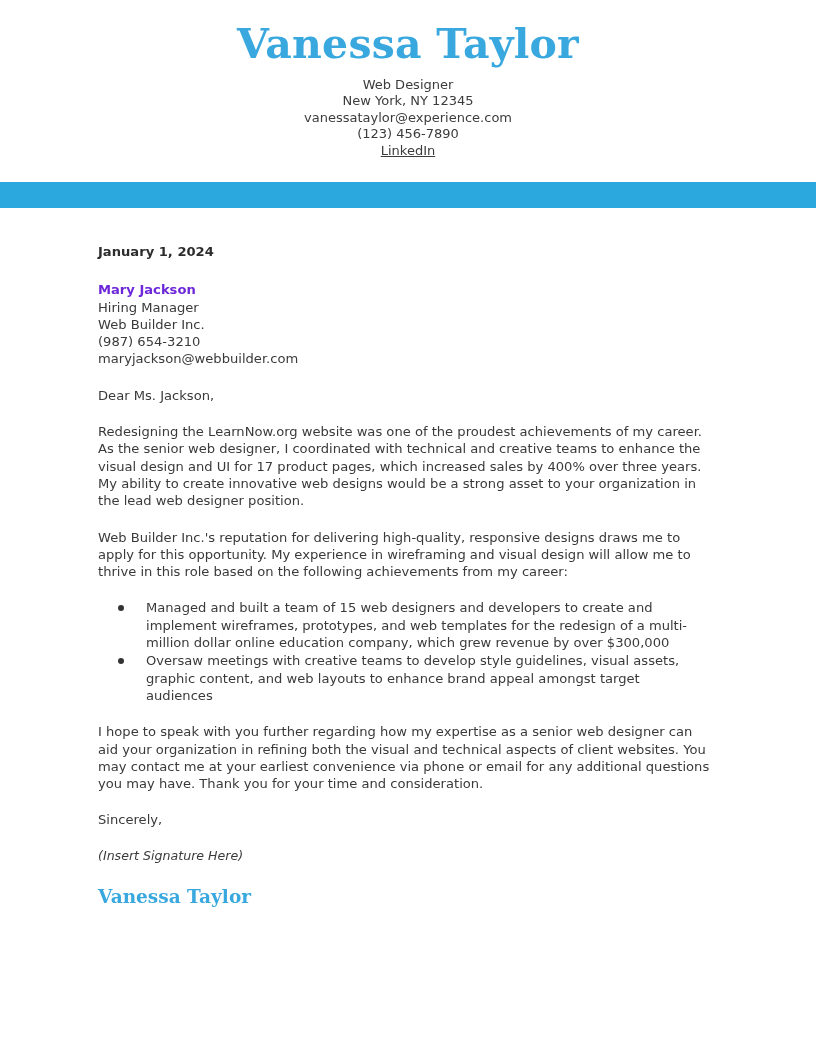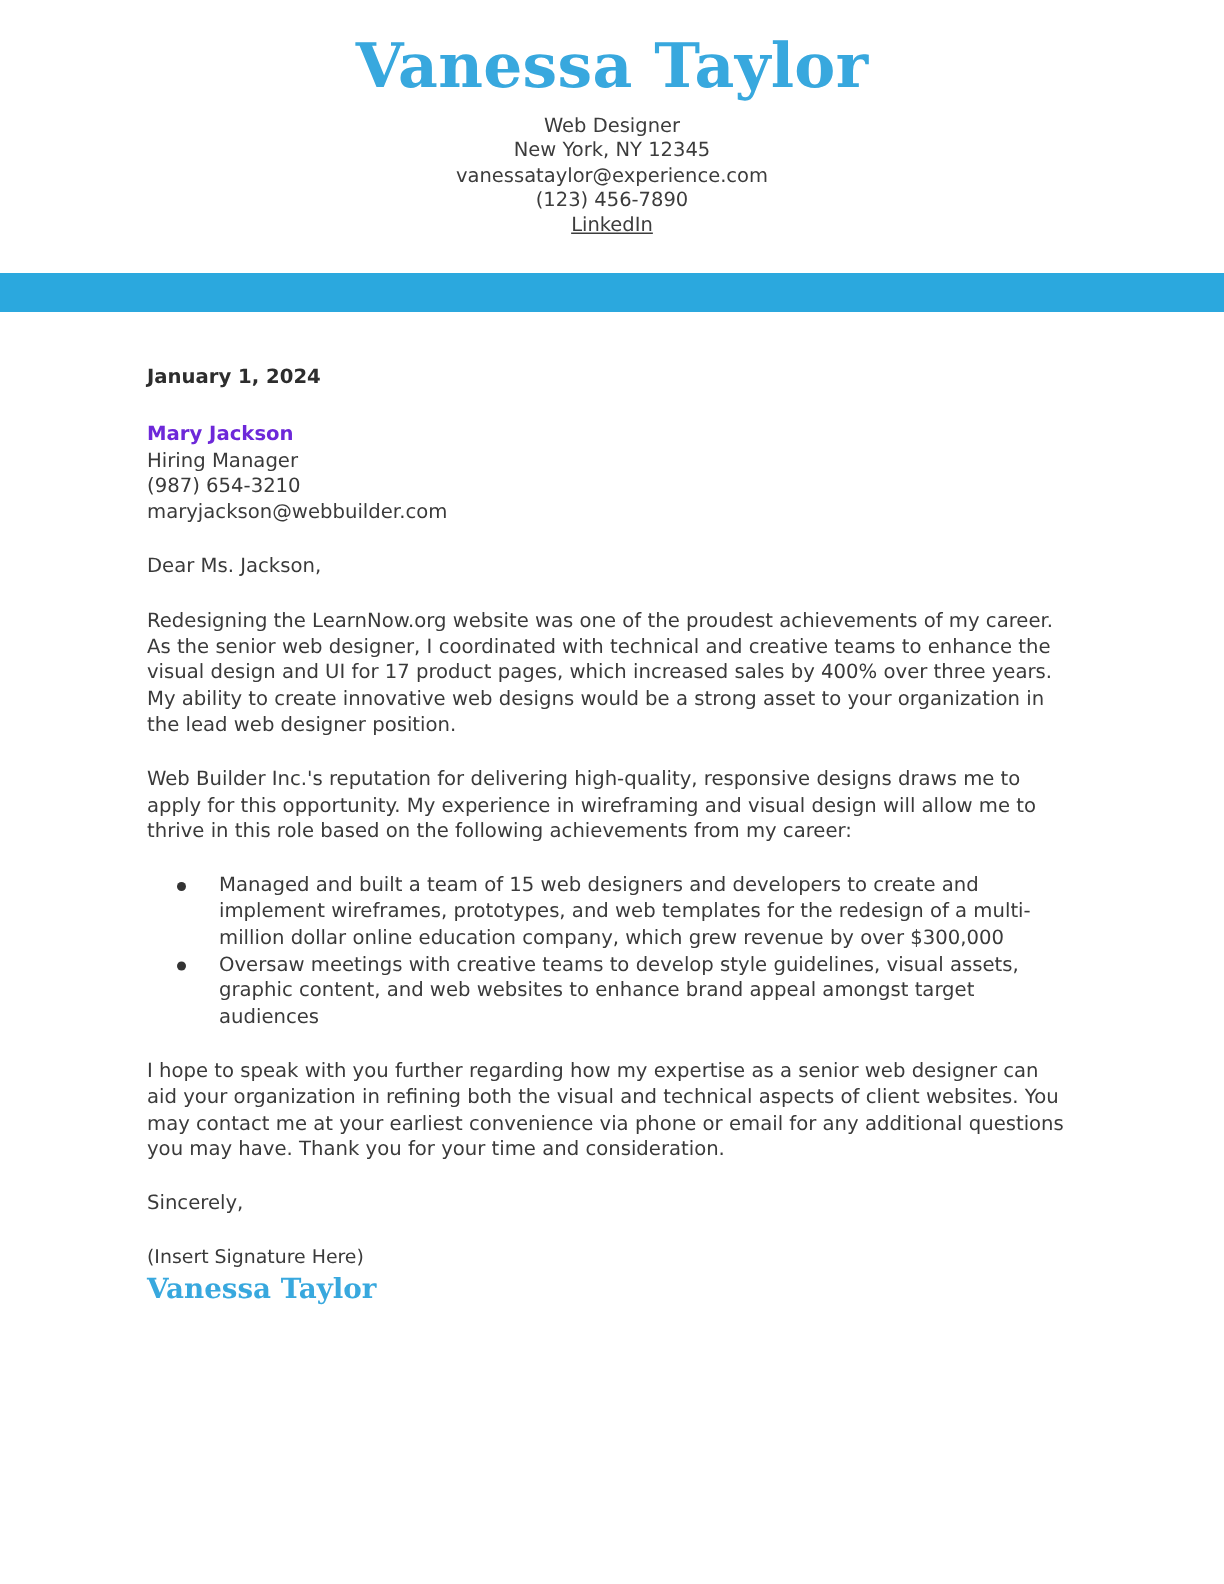--- a/index.html
+++ b/index.html
@@ -107,21 +107,22 @@
     height: 6px;
     border-radius: 50%;
     background: #333333;
   }
 
   
   .closing-line {
     margin: 0 0 18px 0;
   }
   .signature-placeholder {
-    margin: 0 0 4px 0;
+    font-style: italic;
+    margin: 0 0 24px 0;
     font-size: 12.6px;
   }
   .signature-name {
     font-family: "DejaVu Serif", serif;
     font-weight: bold;
     font-size: 18.5px;
     color: #38a8de;
     margin: 0;
   }
 </style>
@@ -141,37 +142,38 @@
 
 <div class="banner"></div>
 
 <div class="letter-body">
 
   <p class="date-line">January 1, 2024</p>
 
   <div class="recipient-block">
     <span class="recipient-name">Mary Jackson</span>
     <span class="recipient-line">Hiring Manager</span>
+    <span class="recipient-line">Web Builder Inc.</span>
     <span class="recipient-line">(987) 654-3210</span>
     <span class="recipient-line">maryjackson@webbuilder.com</span>
   </div>
 
   <p class="salutation">Dear Ms. Jackson,</p>
 
   <p class="body-paragraph">Redesigning the LearnNow.org website was one of the proudest achievements of my career. As the senior web designer, I coordinated with technical and creative teams to enhance the visual design and UI for 17 product pages, which increased sales by 400% over three years. My ability to create innovative web designs would be a strong asset to your organization in the lead web designer position.</p>
   <p class="body-paragraph">Web Builder Inc.'s reputation for delivering high-quality, responsive designs draws me to apply for this opportunity. My experience in wireframing and visual design will allow me to thrive in this role based on the following achievements from my career:</p>
 
   <ul class="achievements">
     <li class="achievement-item">
       <span class="bullet-marker"></span>
       <span>Managed and built a team of 15 web designers and developers to create and implement wireframes, prototypes, and web templates for the redesign of a multi-million dollar online education company, which grew revenue by over $300,000</span>
     </li>
     <li class="achievement-item">
       <span class="bullet-marker"></span>
-      <span>Oversaw meetings with creative teams to develop style guidelines, visual assets, graphic content, and web websites to enhance brand appeal amongst target audiences</span>
+      <span>Oversaw meetings with creative teams to develop style guidelines, visual assets, graphic content, and web layouts to enhance brand appeal amongst target audiences</span>
     </li>
   </ul>
 
   <p class="body-paragraph">I hope to speak with you further regarding how my expertise as a senior web designer can aid your organization in refining both the visual and technical aspects of client websites. You may contact me at your earliest convenience via phone or email for any additional questions you may have. Thank you for your time and consideration.</p>
 
   <p class="closing-line">Sincerely,</p>
   <p class="signature-placeholder">(Insert Signature Here)</p>
   <p class="signature-name">Vanessa Taylor</p>
 
 </div>

